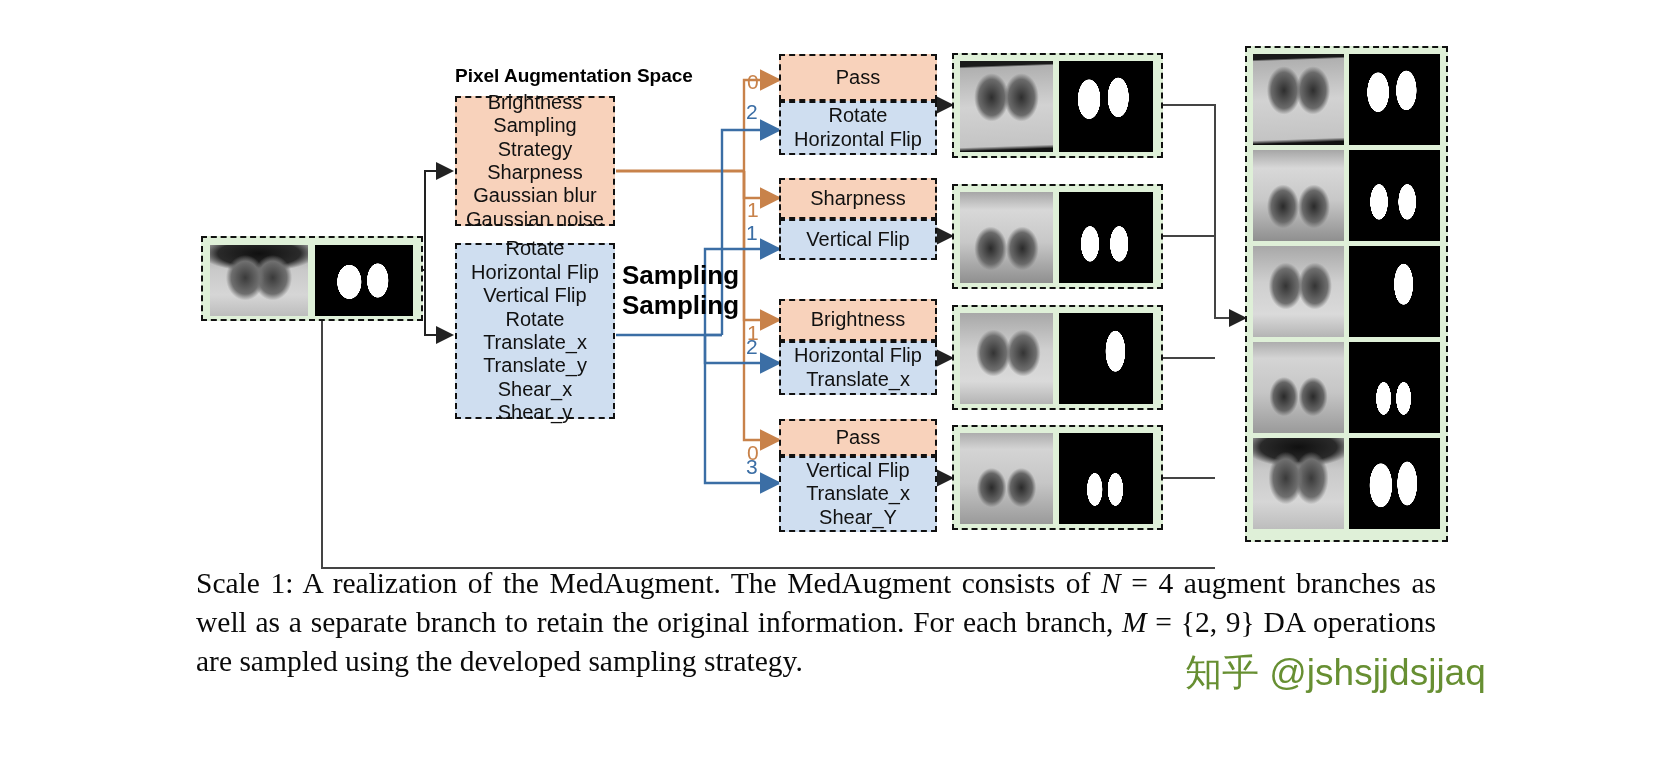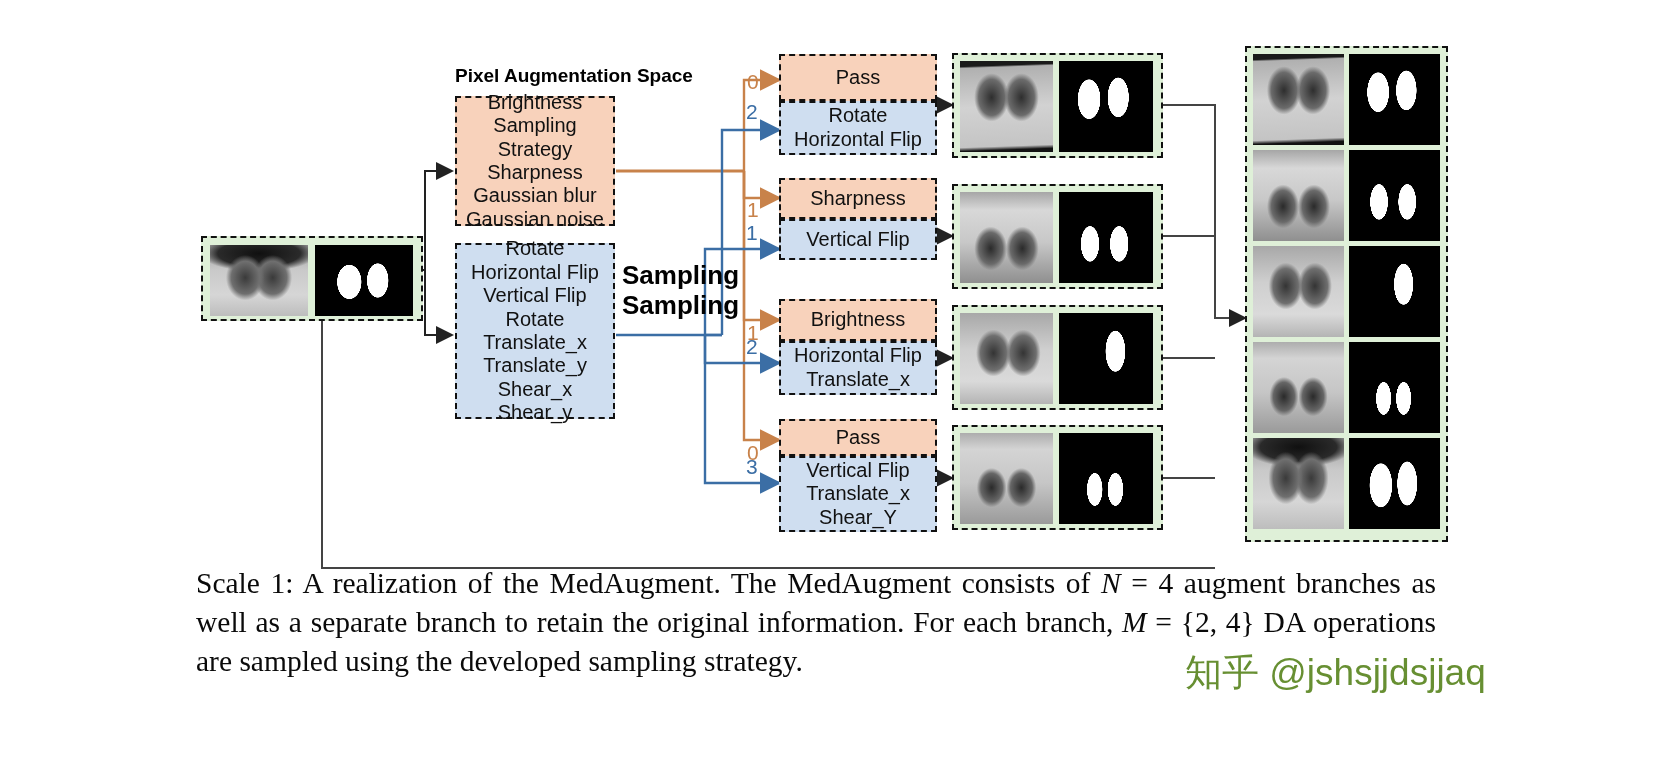--- a/index.html
+++ b/index.html
@@ -276,18 +276,18 @@
              radial-gradient(ellipse 70% 26% at 50% 10%, #101010 0%,#2a2a2a 60%, rgba(40,40,40,0) 85%),
              linear-gradient(180deg,#9d9d9d 0%,#c9c9c9 35%,#d6d6d6 70%,#bdbdbd 100%);"></div>
       <div class="thumb" style="width:92px;height:91px;background:
              radial-gradient(ellipse 17% 33% at 35% 52%, #fff 0%,#fff 72%, rgba(0,0,0,0) 74%),
              radial-gradient(ellipse 15% 33% at 64% 50%, #fff 0%,#fff 72%, rgba(0,0,0,0) 74%),
              #000;"></div>
     </div>
   </div>
 
   <div id="cap">
-    <span>Scale 1: A realization of the MedAugment.  The MedAugment consists of </span><span class="mi">N</span><span class="eq"> = 4 </span><span>augment branches as well as a separate branch to retain the original information. For each branch, </span><span class="mi">M</span><span class="eq"> = {2, 4} </span><span>DA operations are sampled using the developed sampling strategy.</span>
+    <span>Scale 1: A realization of the MedAugment.  The MedAugment consists of </span><span class="mi">N</span><span class="eq"> = 4 </span><span>augment branches as well as a separate branch to retain the original information. For each branch, </span><span class="mi">M</span><span class="eq"> = {2, 9} </span><span>DA operations are sampled using the developed sampling strategy.</span>
   </div>
 
   <div id="wm">知乎 @jshsjjdsjjaq</div>
 
 </div>
 
 </body></html>

